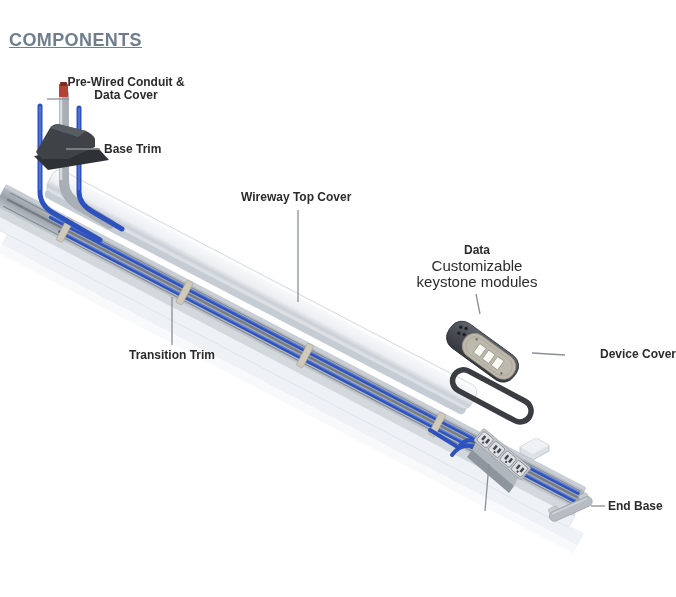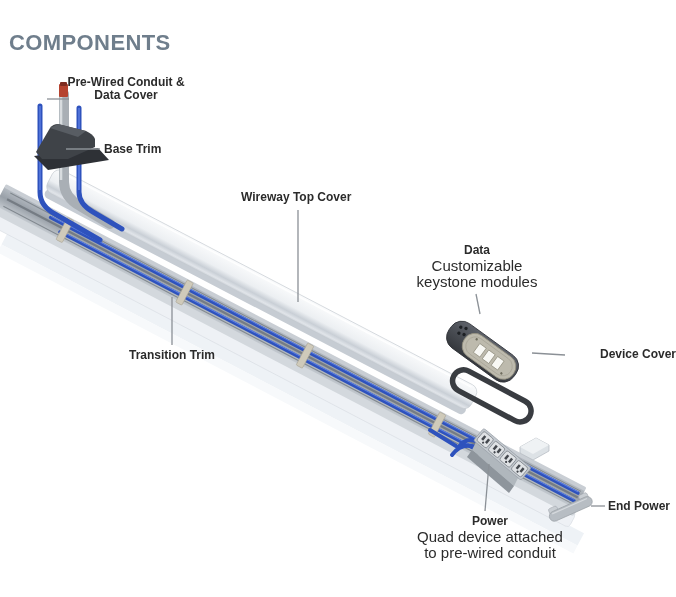--- a/index.html
+++ b/index.html
@@ -1,20 +1,20 @@
 <!DOCTYPE html>
 <html><head>
 <meta charset="utf-8">
 <style>
   html,body{margin:0;padding:0;background:#ffffff;}
   .canvas{position:relative;width:676px;height:597px;background:#ffffff;overflow:hidden;
           font-family:"Liberation Sans",sans-serif;}
   .canvas svg{position:absolute;left:0;top:0;}
-  .title{position:absolute;left:9px;top:30px;font-size:22px;font-weight:bold;
-         color:#6f7e8c;letter-spacing:.4px;}
+  .title{position:absolute;left:9px;top:30px;font-size:18px;font-weight:bold;
+         color:#6f7e8c;letter-spacing:.4px;text-decoration:underline;}
   .lbl{position:absolute;font-size:12px;font-weight:bold;color:#2b2b2b;
        line-height:13px;white-space:nowrap;}
   .lbl.center{transform:translateX(-50%);text-align:center;}
   .lbl .desc{font-size:15px;font-weight:normal;line-height:16px;}
   .lbl .hd{line-height:16px;}
 </style>
 </head>
 <body>
 
 <div class="canvas">
@@ -186,21 +186,16 @@
     <div class="desc">Customizable</div>
     <div class="desc">keystone modules</div>
   </div>
 
   <div class="lbl" style="left:568px;top:348px;padding-left:32px;">Device Cover</div>
 
   <div class="lbl center" style="left:172px;top:347px;">
     <div class="hd">Transition Trim</div>
   </div>
 
-  <div class="lbl" style="left:608px;top:500px;">End Power</div>
-
-  <div class="lbl center" style="left:490px;top:513px;">
-    <div class="hd">Power</div>
-    <div class="desc">Quad device attached</div>
-    <div class="desc">to pre-wired conduit</div>
-  </div>
+  <div class="lbl" style="left:608px;top:500px;">End Base</div>
+
 
 </div>
 
 </body></html>

